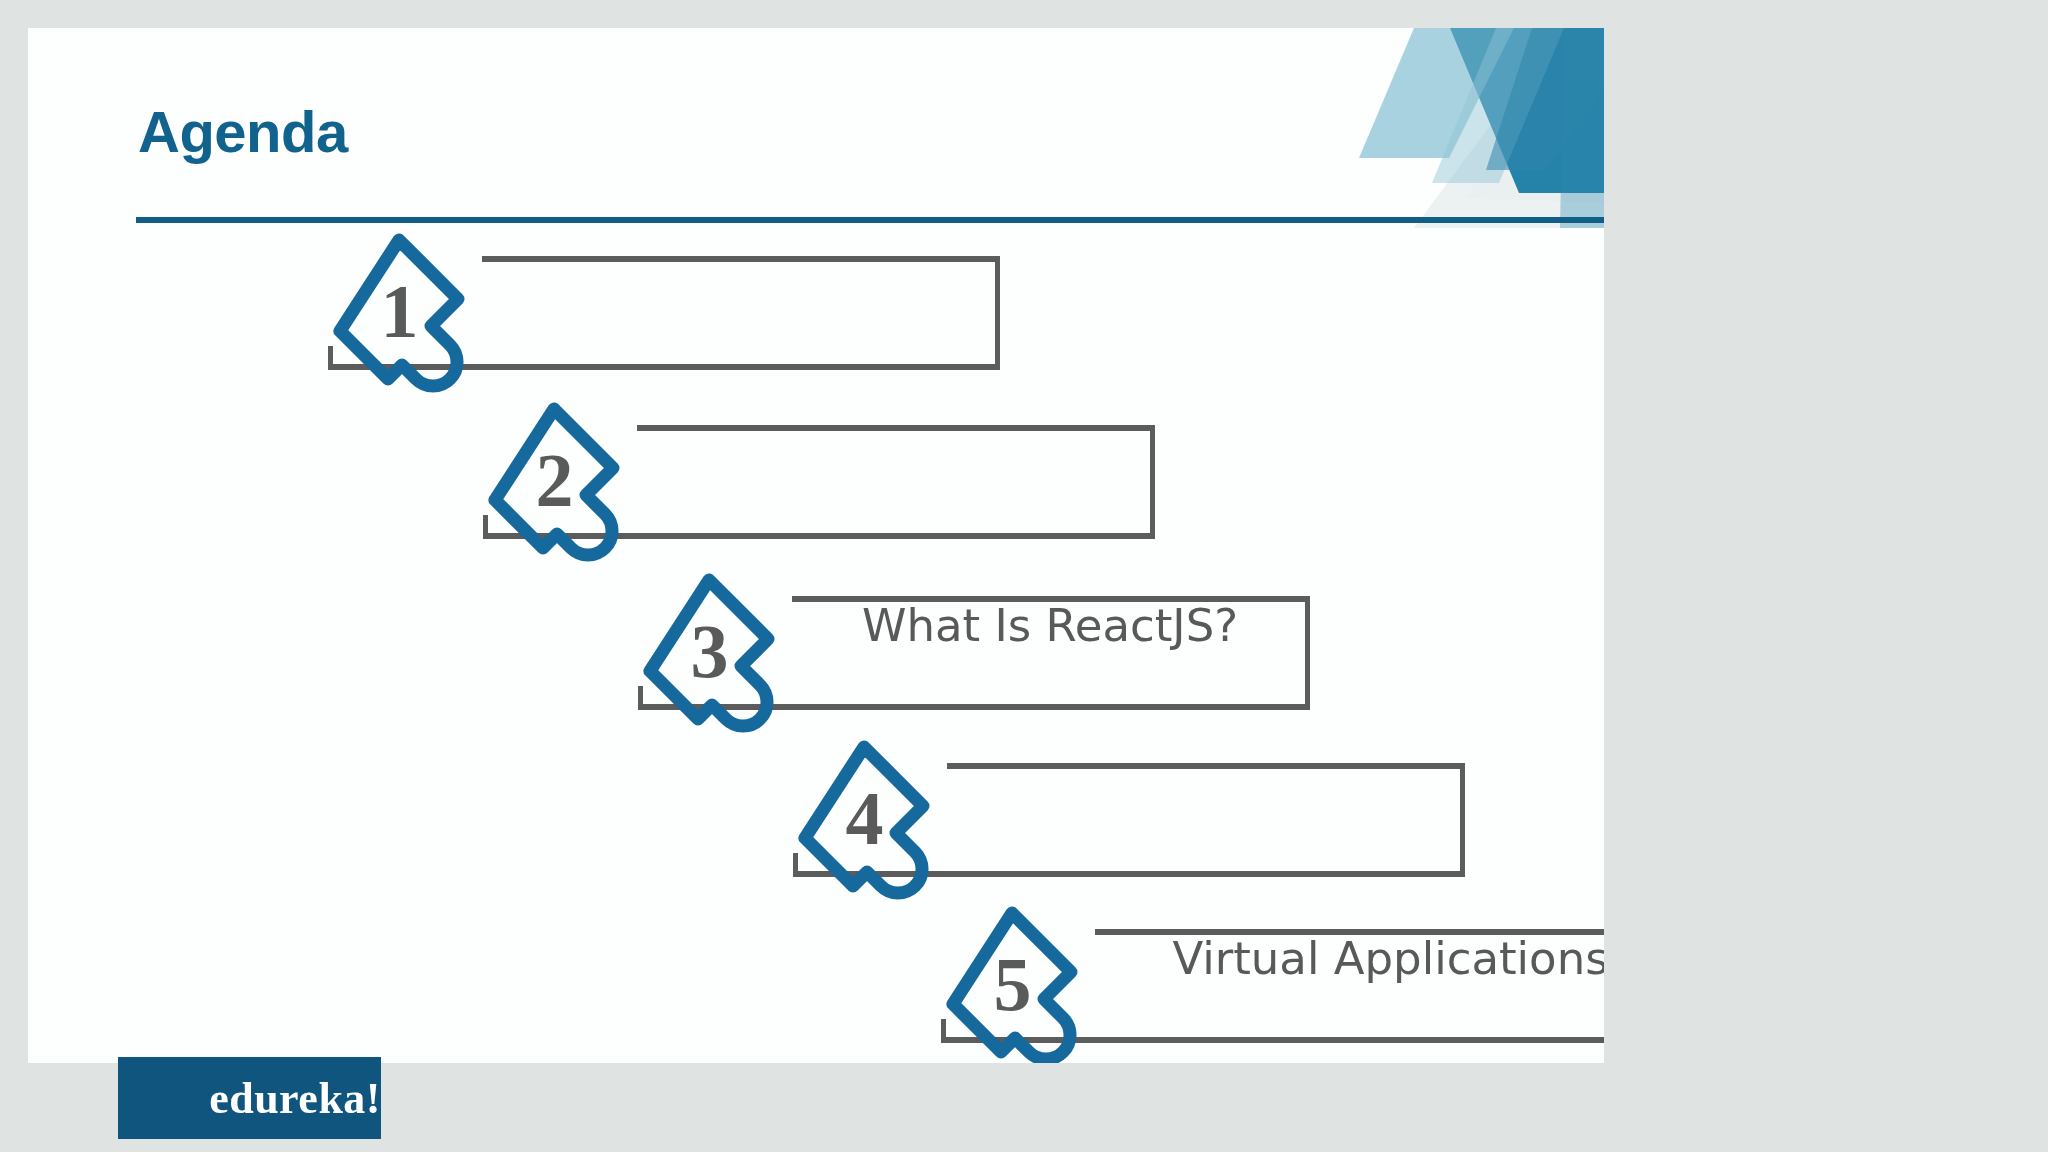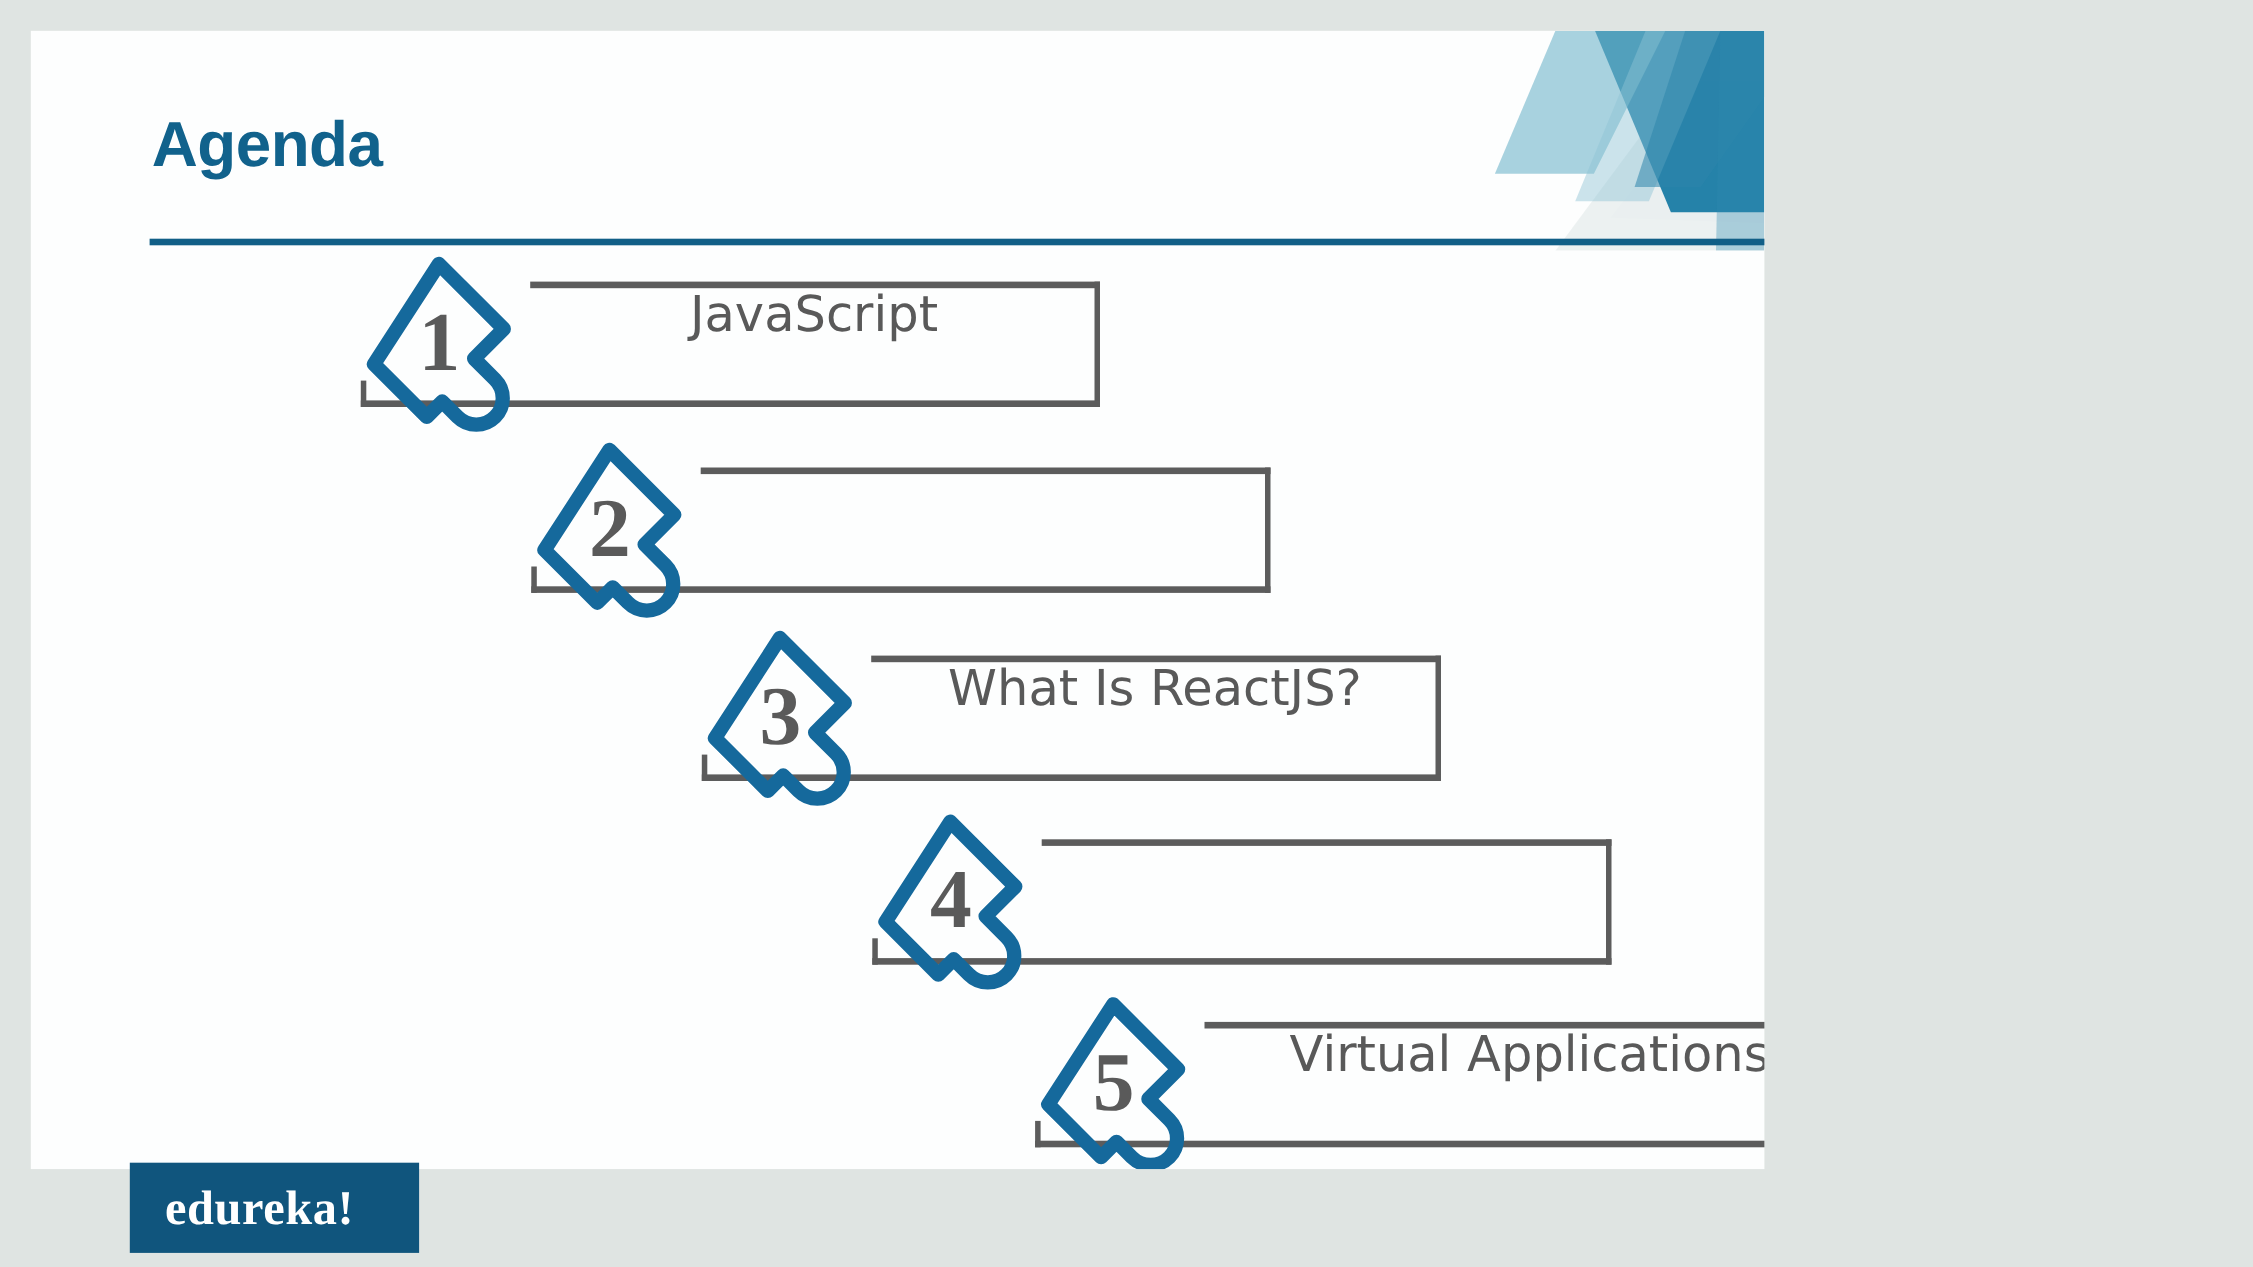--- a/index.html
+++ b/index.html
@@ -163,20 +163,21 @@
     position: absolute;
     left: 118px;
     top: 1057px;
     width: 263px;
     height: 82px;
     background: #10557d;
     display: flex;
     align-items: center;
     padding-left: 32px;
     box-sizing: border-box;
+    justify-content: flex-end;
   }
 
   #brand-logo-text {
     color: #ffffff;
     font-family: "Liberation Serif", serif;
     font-size: 44px;
     font-weight: bold;
     letter-spacing: 0.5px;
   }
 
@@ -214,21 +215,20 @@
 
     <div id="agenda-list">
 
       <div class="agenda-item" style="left:300px; top:200px; width:1000px;">
         <div class="agenda-box" style="left:122px; width:550px;">
           <div class="box-top-line" style="left:32px; width:518px;"></div>
           <div class="box-right-line" style="height:114px;"></div>
           <div class="box-bottom-line" style="left:-122px; bottom:0; width:672px;"></div>
           <div class="box-left-line" style="left:-122px; bottom:0; height:24px;"></div>
         </div>
-        <div class="agenda-label" style="left:152px; width:520px;">JavaScript</div>
         <div class="agenda-badge">
           <svg width="170" height="170" viewBox="0 0 170 170">
             <path d="M 71 12 L 130 71 L 103 98 L 122 117 A 24 24 0 1 1 88 151 L 74 137 L 60 151 L 12 103 Z" fill="none" stroke="#15699c" stroke-width="13" stroke-linejoin="round" stroke-linecap="round"></path>
           </svg>
           <div class="agenda-number">1</div>
         </div>
       </div>
 
       <div class="agenda-item" style="left:455px; top:369px; width:1000px;">
         <div class="agenda-box" style="left:122px; width:550px;">

